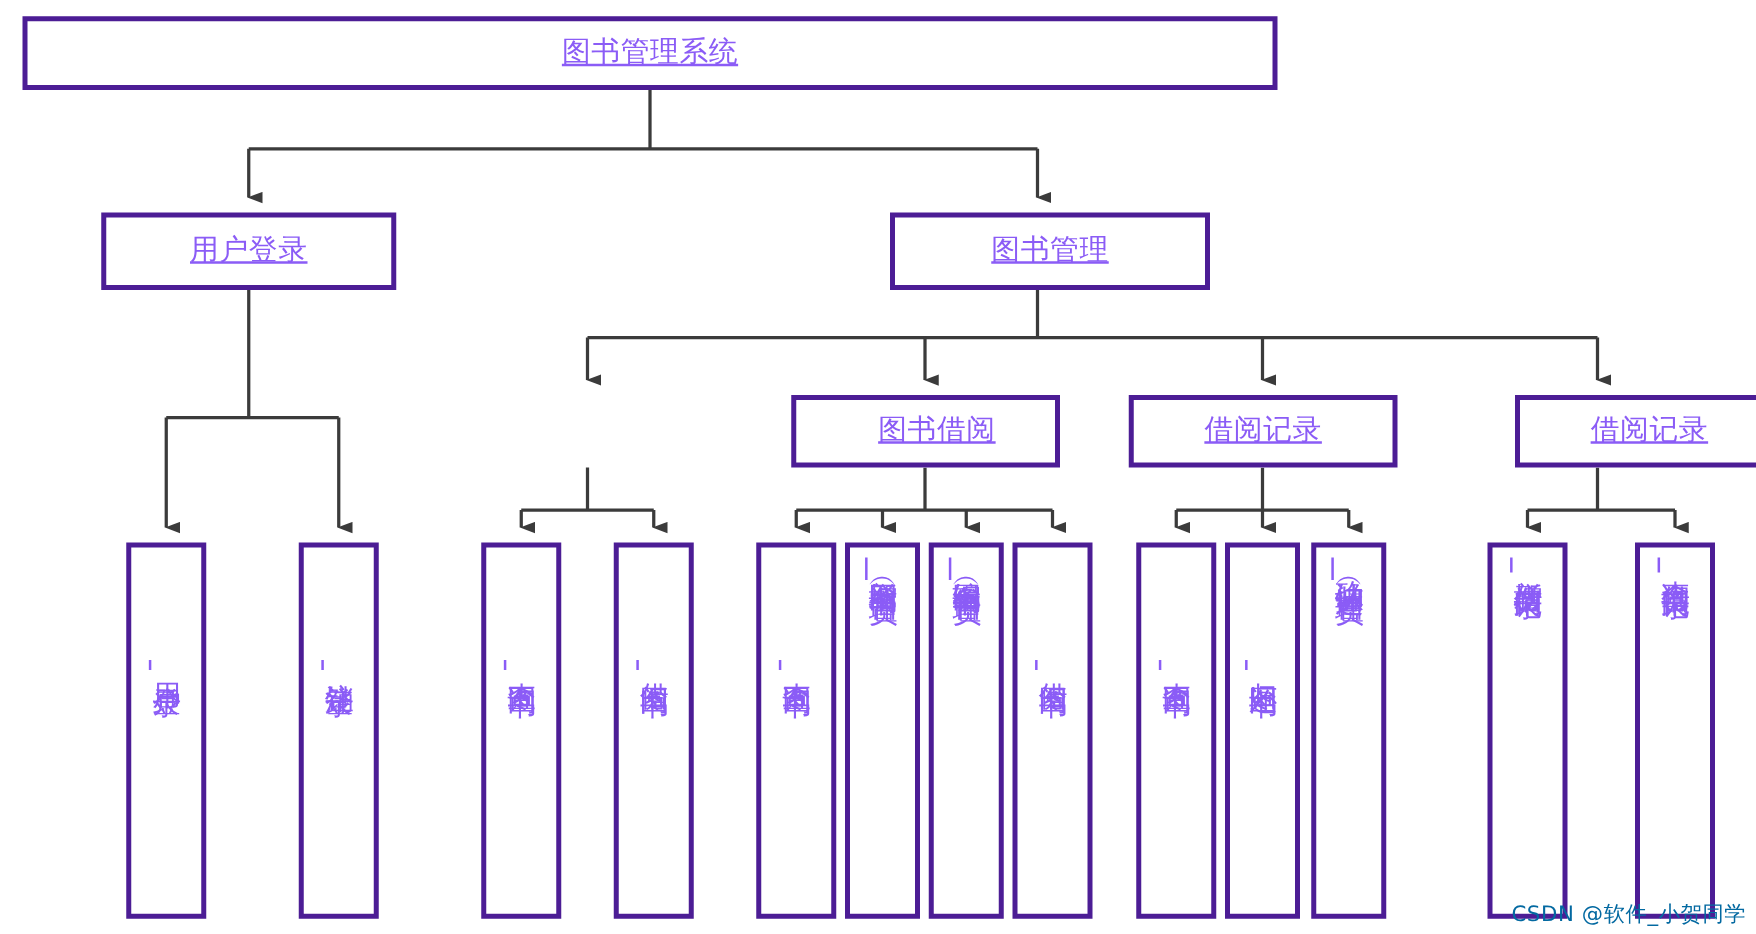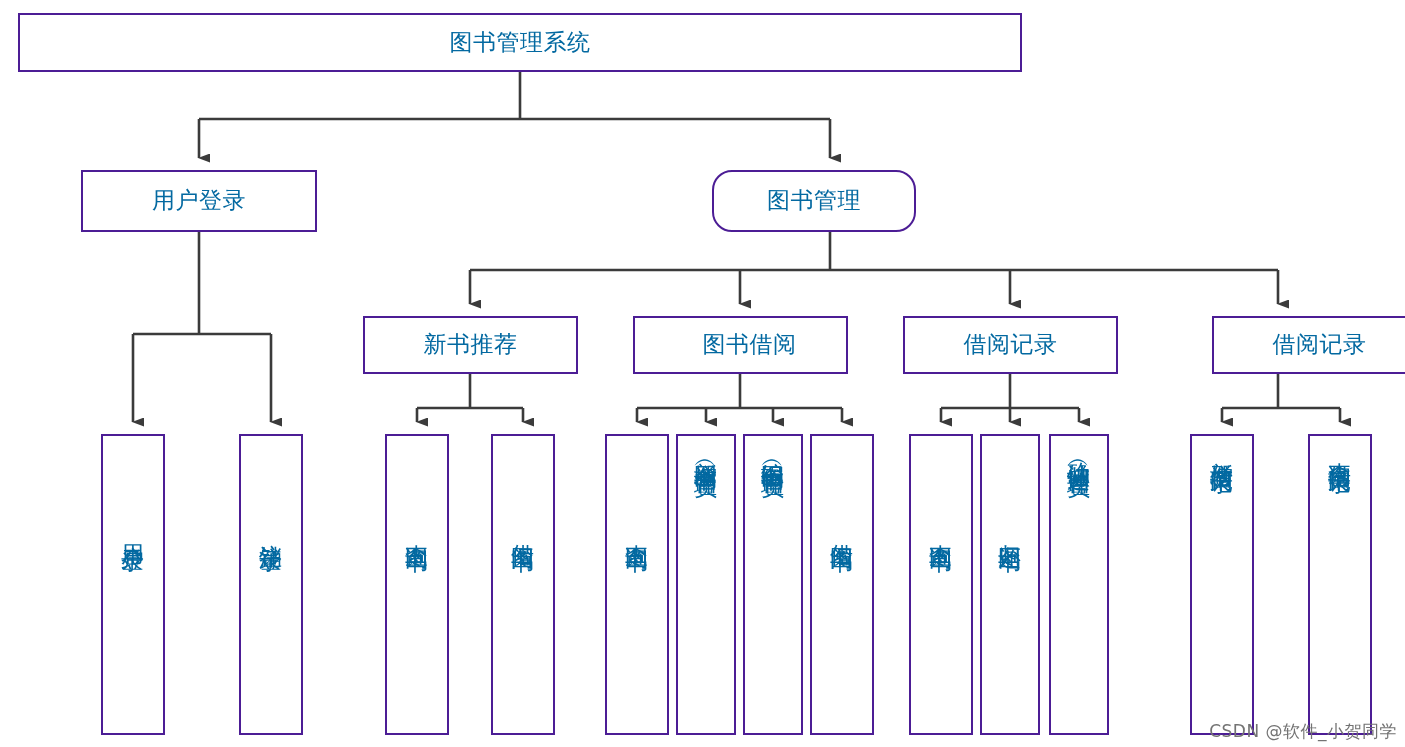--- a/index.html
+++ b/index.html
@@ -22,25 +22,26 @@
     left: 0;
     top: 0;
     width: 1405px;
     height: 747px;
     pointer-events: none;
   }
   .node {
     position: absolute;
     box-sizing: border-box;
     background: #ffffff;
-    border: 2px solid #4c1d95;
+    border: 4px solid #4c1d95;
     display: flex;
     align-items: center;
     justify-content: center;
-    color: #0369a1;
+    color: #8b5cf6;
+    text-decoration: underline;
   }
   .node-label {
     display: block;
     line-height: 1.18;
     letter-spacing: 0.5px;
     text-align: center;
     white-space: pre;
   }
   .horiz .node-label {
     font-size: 23px;
@@ -61,21 +62,21 @@
     letter-spacing: 2px;
   }
   .vert.mid .node-label {
     margin-top: 82px;
   }
   .watermark {
     position: absolute;
     right: 8px;
     bottom: 4px;
     font-size: 17px;
-    color: #737373;
+    color: #0369a1;
     letter-spacing: 0.5px;
     white-space: nowrap;
     font-family: "DejaVu Sans", "Liberation Sans", sans-serif;
   }
 </style>
 </head>
 <body>
 
 <div id="canvas">
 
@@ -133,27 +134,24 @@
   </svg>
 
   <div class="node root horiz" style="left:18px; top:13px; width:1004px; height:59px;">
     <span class="node-label">图书管理系统</span>
   </div>
 
   <div class="node horiz" style="left:81px; top:170px; width:236px; height:62px;">
     <span class="node-label">用户登录</span>
   </div>
 
-  <div class="node horiz" style="left:712px; top:170px; width:204px; height:62px;border-radius:20px;">
+  <div class="node horiz" style="left:712px; top:170px; width:256px; height:62px;">
     <span class="node-label">图书管理</span>
   </div>
 
-  <div class="node horiz" style="left:363px; top:316px; width:215px; height:58px;">
-    <span class="node-label">新书推荐</span>
-  </div>
 
   <div class="node horiz" style="left:633px; top:316px; width:215px; height:58px;padding-left:18px;">
     <span class="node-label">图书借阅</span>
   </div>
 
   <div class="node horiz" style="left:903px; top:316px; width:215px; height:58px;">
     <span class="node-label">借阅记录</span>
   </div>
 
   <div class="node horiz" style="left:1172px; top:316px; width:215px; height:58px;margin-left:40px;">

